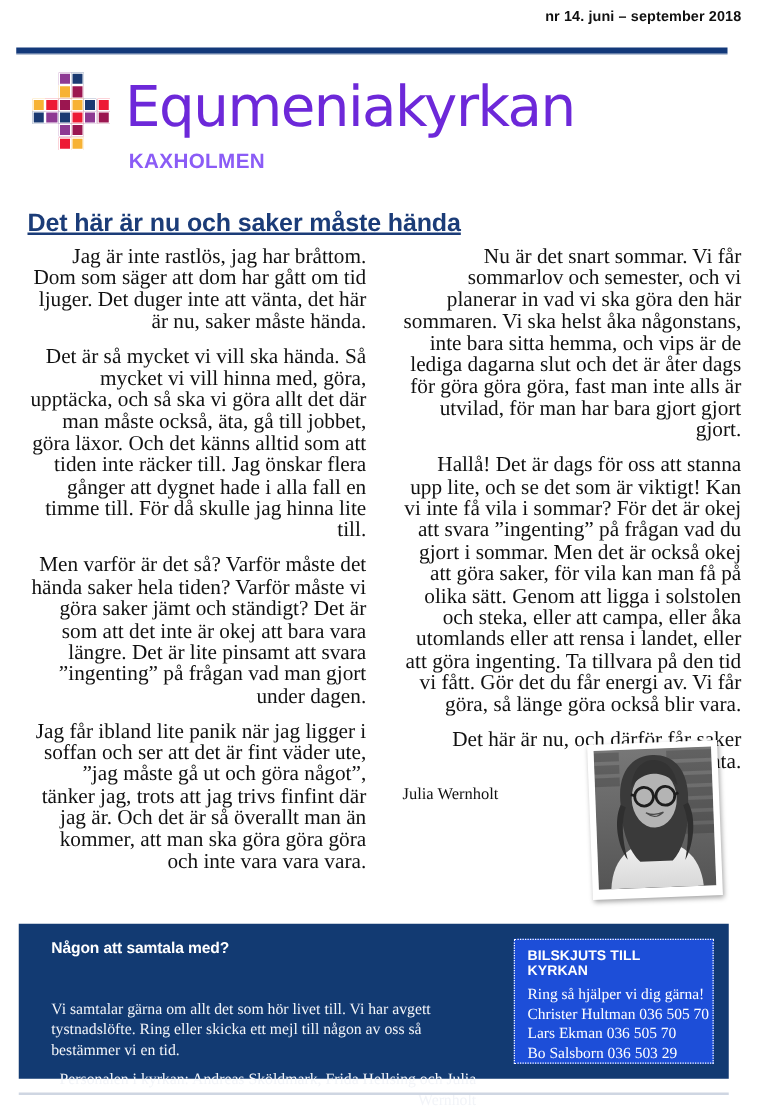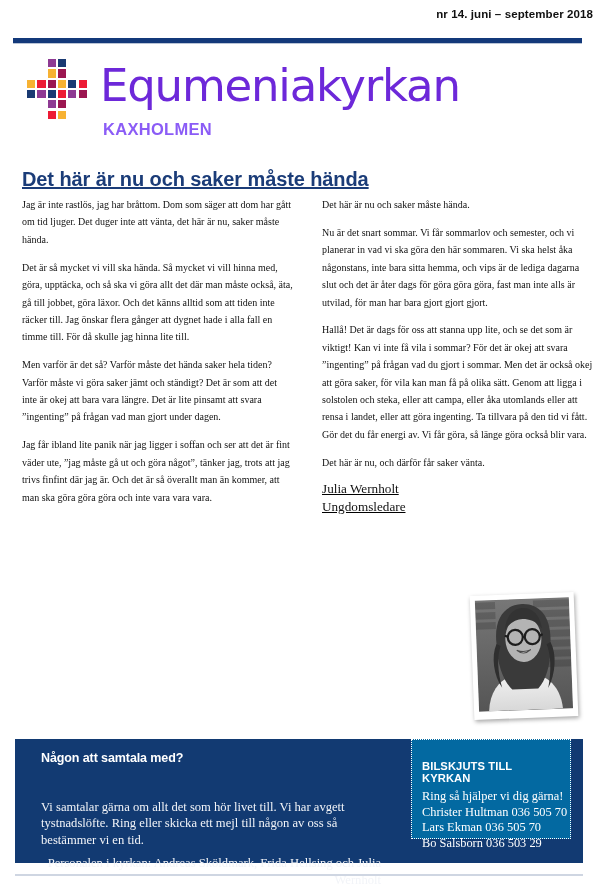--- a/index.html
+++ b/index.html
@@ -96,30 +96,29 @@
   .col {
     position: absolute;
     top: 0;
     width: 271px;
   }
   .col-left  { left: 0; }
   .col-right { left: 300px; }
 
   .col p {
     margin: 0 0 10.5px 0;
-    font-size: 10px;
+    font-size: 17px;
     line-height: 17.4px;
     color: #111111;
-    text-align: left;
+    text-align: right;
   }
   .col p.tight { margin-bottom: 9px; }
 
   .sig {
     margin-top: 2px;
-    text-decoration: underline;
   }
   .sig div {
     font-size: 13.2px;
     line-height: 17.4px;
     color: #111111;
   }
 
   
   .photo-frame {
     position: absolute;
@@ -163,25 +162,25 @@
   .bluebox-body p {
     margin: 0 0 7px 0;
     font-size: 12.6px;
     line-height: 16.4px;
     color: #f2f4f8;
   }
   .bluebox-body p:last-child { margin-bottom: 0; text-align: right; }
 
   .ridebox {
     position: absolute;
-    left: 396px; top: 0;
+    left: 396px; top: 12px;
     width: 160px; height: 100px;
-    background: #0369a1;
+    background: #1d4ed8;
     border: 1.6px dotted #ffffff;
-    padding: 20px 9px 6px 10px;
+    padding: 7px 9px 6px 10px;
   }
   .ridebox-title {
     font-family: "Liberation Sans", "DejaVu Sans", sans-serif;
     font-size: 11.2px;
     font-weight: bold;
     color: #ffffff;
     letter-spacing: 0.1px;
     margin-bottom: 5px;
   }
   .ridebox-line {
@@ -247,27 +246,25 @@
 <div class="columns">
 
   <div class="col col-left">
     <p>Jag är inte rastlös, jag har bråttom. Dom som säger att dom har gått om tid ljuger. Det duger inte att vänta, det här är nu, saker måste hända.</p>
     <p>Det är så mycket vi vill ska hända. Så mycket vi vill hinna med, göra, upptäcka, och så ska vi göra allt det där man måste också, äta, gå till jobbet, göra läxor. Och det känns alltid som att tiden inte räcker till. Jag önskar flera gånger att dygnet hade i alla fall en timme till. För då skulle jag hinna lite till.</p>
     <p>Men varför är det så? Varför måste det hända saker hela tiden? Varför måste vi göra saker jämt och ständigt? Det är som att det inte är okej att bara vara längre. Det är lite pinsamt att svara ”ingenting” på frågan vad man gjort under dagen.</p>
     <p>Jag får ibland lite panik när jag ligger i soffan och ser att det är fint väder ute, ”jag måste gå ut och göra något”, tänker jag, trots att jag trivs finfint där jag är. Och det är så överallt man än kommer, att man ska göra göra göra och inte vara vara vara.</p>
   </div>
 
   <div class="col col-right">
-    <p>Det här är nu och saker måste hända.</p>
     <p>Nu är det snart sommar. Vi får sommarlov och semester, och vi planerar in vad vi ska göra den här sommaren. Vi ska helst åka någonstans, inte bara sitta hemma, och vips är de lediga dagarna slut och det är åter dags för göra göra göra, fast man inte alls är utvilad, för man har bara gjort gjort gjort.</p>
     <p>Hallå! Det är dags för oss att stanna upp lite, och se det som är viktigt! Kan vi inte få vila i sommar? För det är okej att svara ”ingenting” på frågan vad du gjort i sommar. Men det är också okej att göra saker, för vila kan man få på olika sätt. Genom att ligga i solstolen och steka, eller att campa, eller åka utomlands eller att rensa i landet, eller att göra ingenting. Ta tillvara på den tid vi fått. Gör det du får energi av. Vi får göra, så länge göra också blir vara.</p>
     <p class="tight">Det här är nu, och därför får saker vänta.</p>
     <div class="sig">
       <div>Julia Wernholt</div>
-      <div>Ungdomsledare</div>
     </div>
   </div>
 </div>
 
 <div class="photo-frame">
   <div class="photo-inner">
     <svg width="94" height="111" viewBox="0 0 94 111">
       <defs>
         <linearGradient id="brick" x1="0" y1="0" x2="0" y2="1">
           <stop offset="0" stop-color="#777"></stop>

